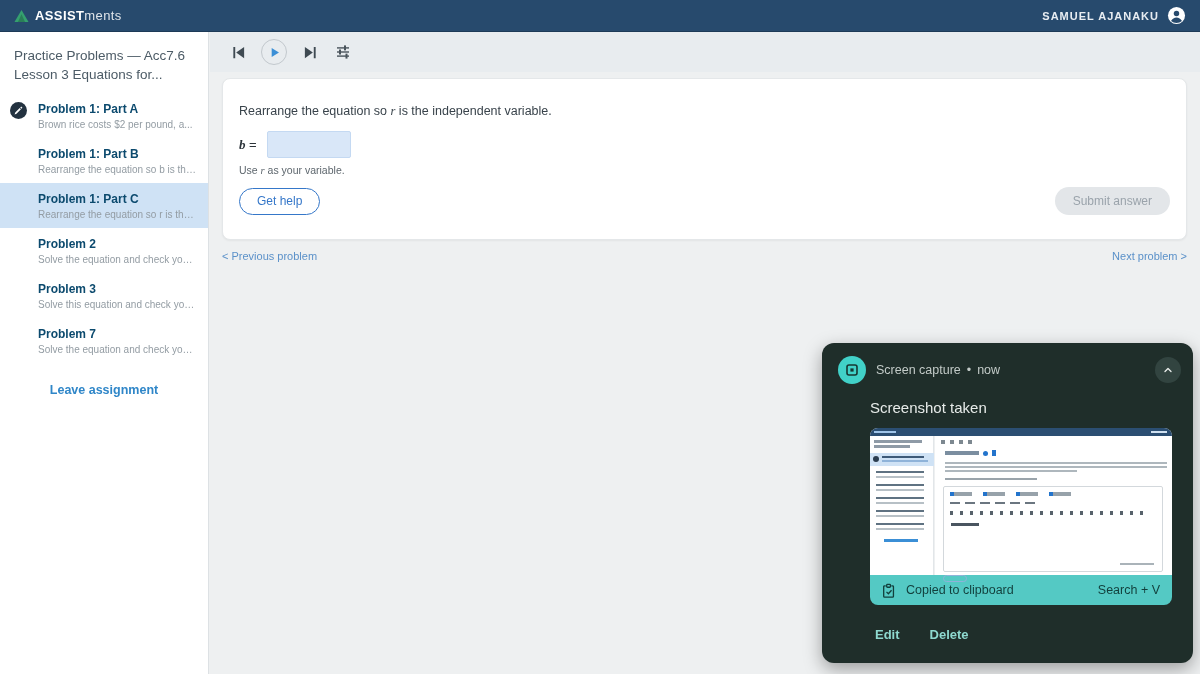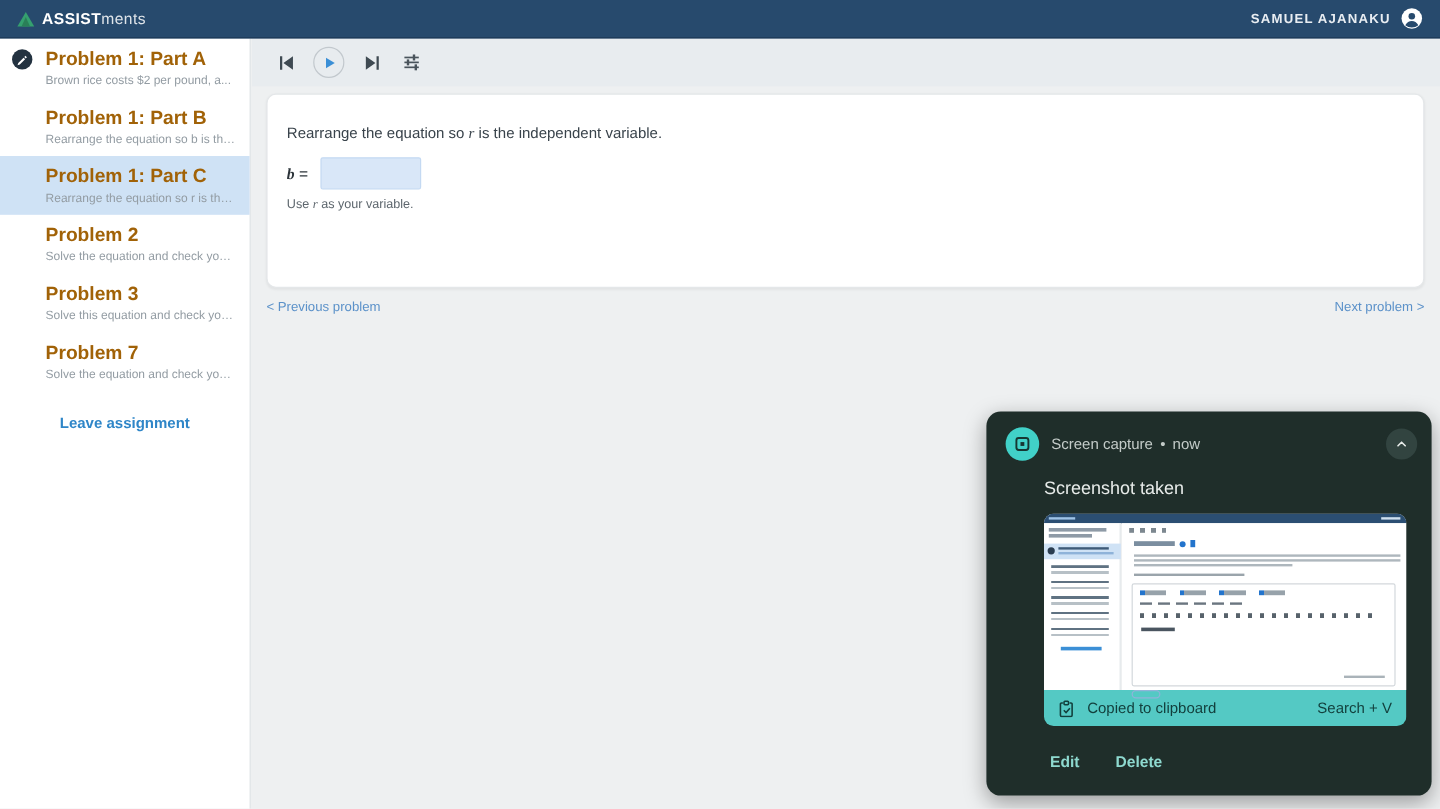--- a/index.html
+++ b/index.html
@@ -17,21 +17,21 @@
   .username { color:#e8edf2; font-size:11px; letter-spacing:1px; font-weight:600; }
 
   
   .sidebar { position:absolute; left:0; top:32px; width:209px; bottom:0; background:#fff;
              border-right:1px solid #dde1e4; z-index:5; }
   .sidebar-title { padding:15px 16px 8px 14px; font-size:13.5px; color:#4c5b66; line-height:1.4; }
   .s-item { position:relative; padding:9px 12px 8px 38px; cursor:pointer; }
   .s-item.selected { background:#cfe2f5; }
   .s-icon { position:absolute; left:10px; top:9px; width:17px; height:17px; border-radius:50%;
             background:#233240; display:flex; align-items:center; justify-content:center; }
-  .s-title { font-size:16px; color:#a16207; font-weight:700; margin-bottom:3px; }
+  .s-title { font-size:12px; color:#0c4a6e; font-weight:700; margin-bottom:3px; }
   .s-sub { font-size:10px; color:#939ca3; white-space:nowrap; overflow:hidden; text-overflow:ellipsis; }
   .leave { text-align:center; margin-top:20px; color:#2f86c8; font-size:12.5px; font-weight:600; cursor:pointer; }
 
   
   .pb-toolbar { position:absolute; left:210px; top:32px; right:0; height:40px; background:#e8ecef;
                 display:flex; align-items:center; gap:13px; padding-left:18px; }
   .tb-btn { background:none; border:none; width:20px; height:20px; display:flex; align-items:center;
             justify-content:center; cursor:pointer; padding:0; }
   .play-btn { width:26px; height:26px; border:1.5px solid #c2c8cd; border-radius:50%; background:transparent;
               display:flex; align-items:center; justify-content:center; cursor:pointer; }
@@ -141,20 +141,21 @@
       <svg width="19" height="19" viewBox="0 0 16 16">
           <circle cx="8" cy="8" r="7.2" fill="#fff"></circle>
           <circle cx="8" cy="6.4" r="2.3" fill="#274a6d"></circle>
           <path d="M3.4 12.6c1-2 2.8-3 4.6-3s3.6 1 4.6 3a7.2 7.2 0 0 1-9.2 0z" fill="#274a6d"></path>
         </svg>
     </span>
   </div>
 </div>
 
 <div class="sidebar">
+  <div class="sidebar-title">Practice Problems — Acc7.6 Lesson 3 Equations for...</div>
 
   <div class="s-item">
     <span class="s-icon">
       <svg width="10" height="10" viewBox="0 0 12 12">
           <path d="M1.5 9l-.8 2.3L3 10.5l5.3-5.3-1.5-1.5z M7.5 2.9l1.5 1.5 1.1-1.1L8.6 1.8z" fill="#fff"></path>
         </svg>
     </span>
     <div class="s-title">Problem 1: Part A</div>
     <div class="s-sub">Brown rice costs $2 per pound, a...</div>
   </div>
@@ -227,20 +228,24 @@
 
   <div class="statement"><span>Rearrange the equation so </span><span class="var">r</span><span> is the independent variable.</span></div>
 
   <div class="answer-row">
     <span class="answer-label"><span class="var">b</span><span> =</span></span>
     <input class="answer-input" type="text" style="">
   </div>
 
   <div class="helper"><span>Use </span><span class="var">r</span><span> as your variable.</span></div>
 
+  <div class="card-actions">
+    <button class="get-help">Get help</button>
+    <button class="submit" disabled="">Submit answer</button>
+  </div>
 </div>
 
 <div class="pagination">
   <span class="pg-link">&lt; Previous problem</span>
   <span class="pg-link">Next problem &gt;</span>
 </div>
 
 <div class="notif">
   <div class="notif-header">
     <span class="capture-badge">

